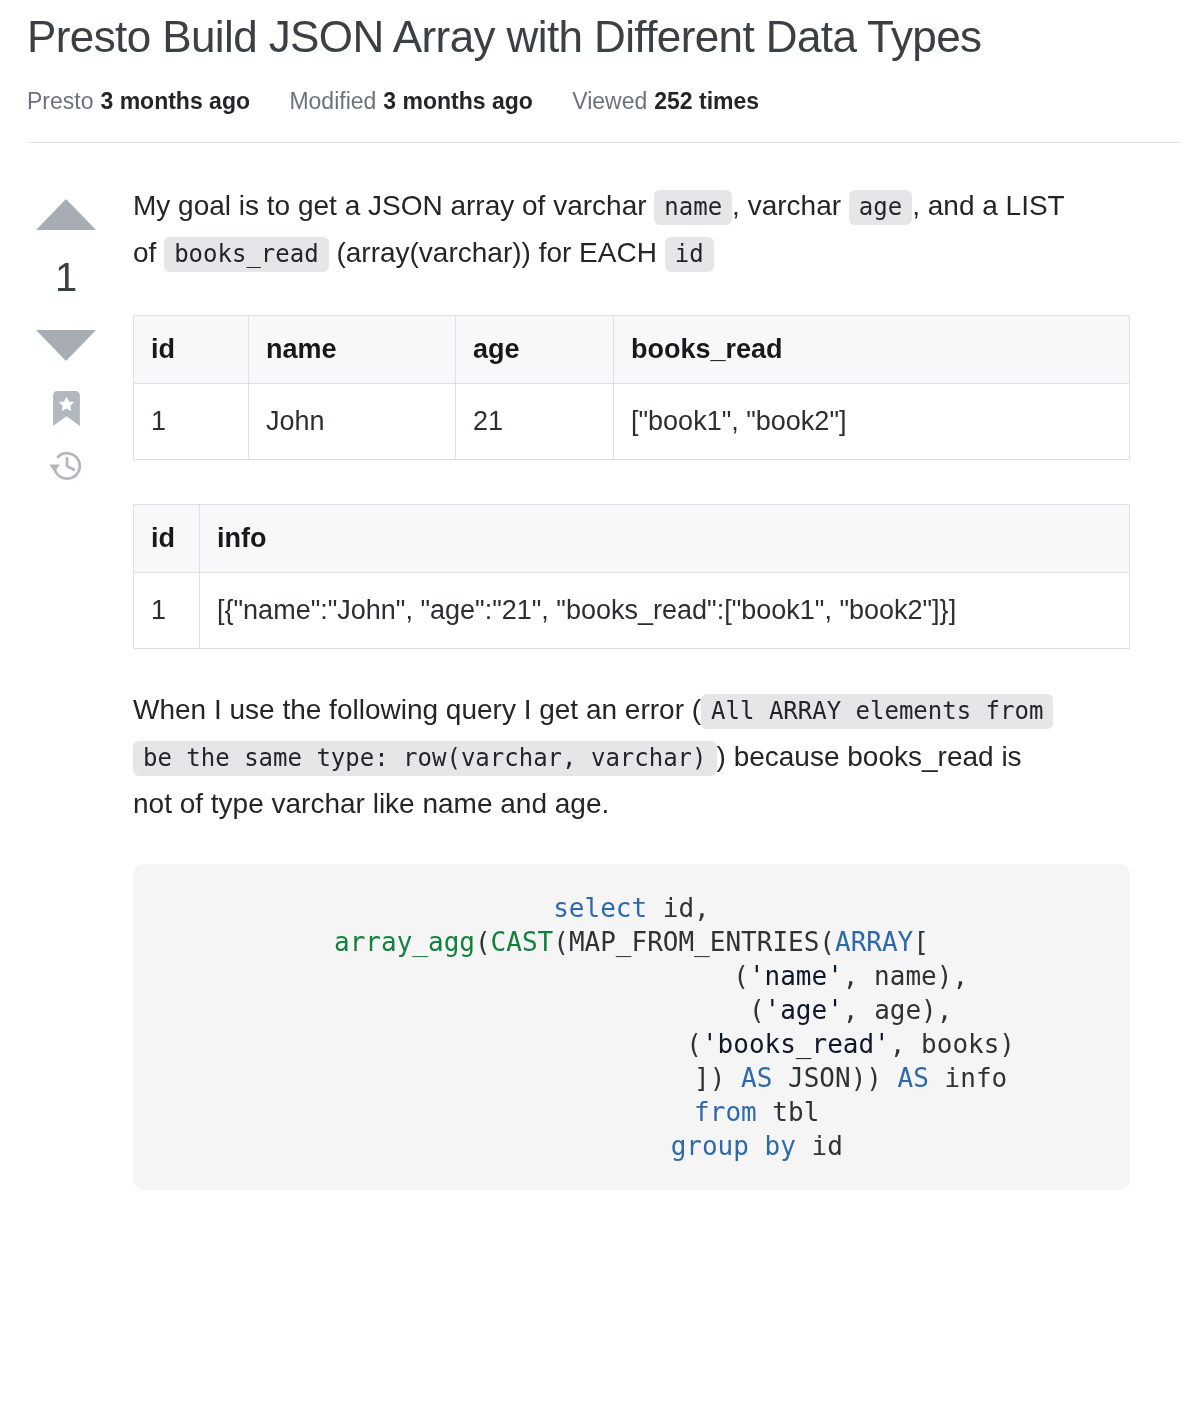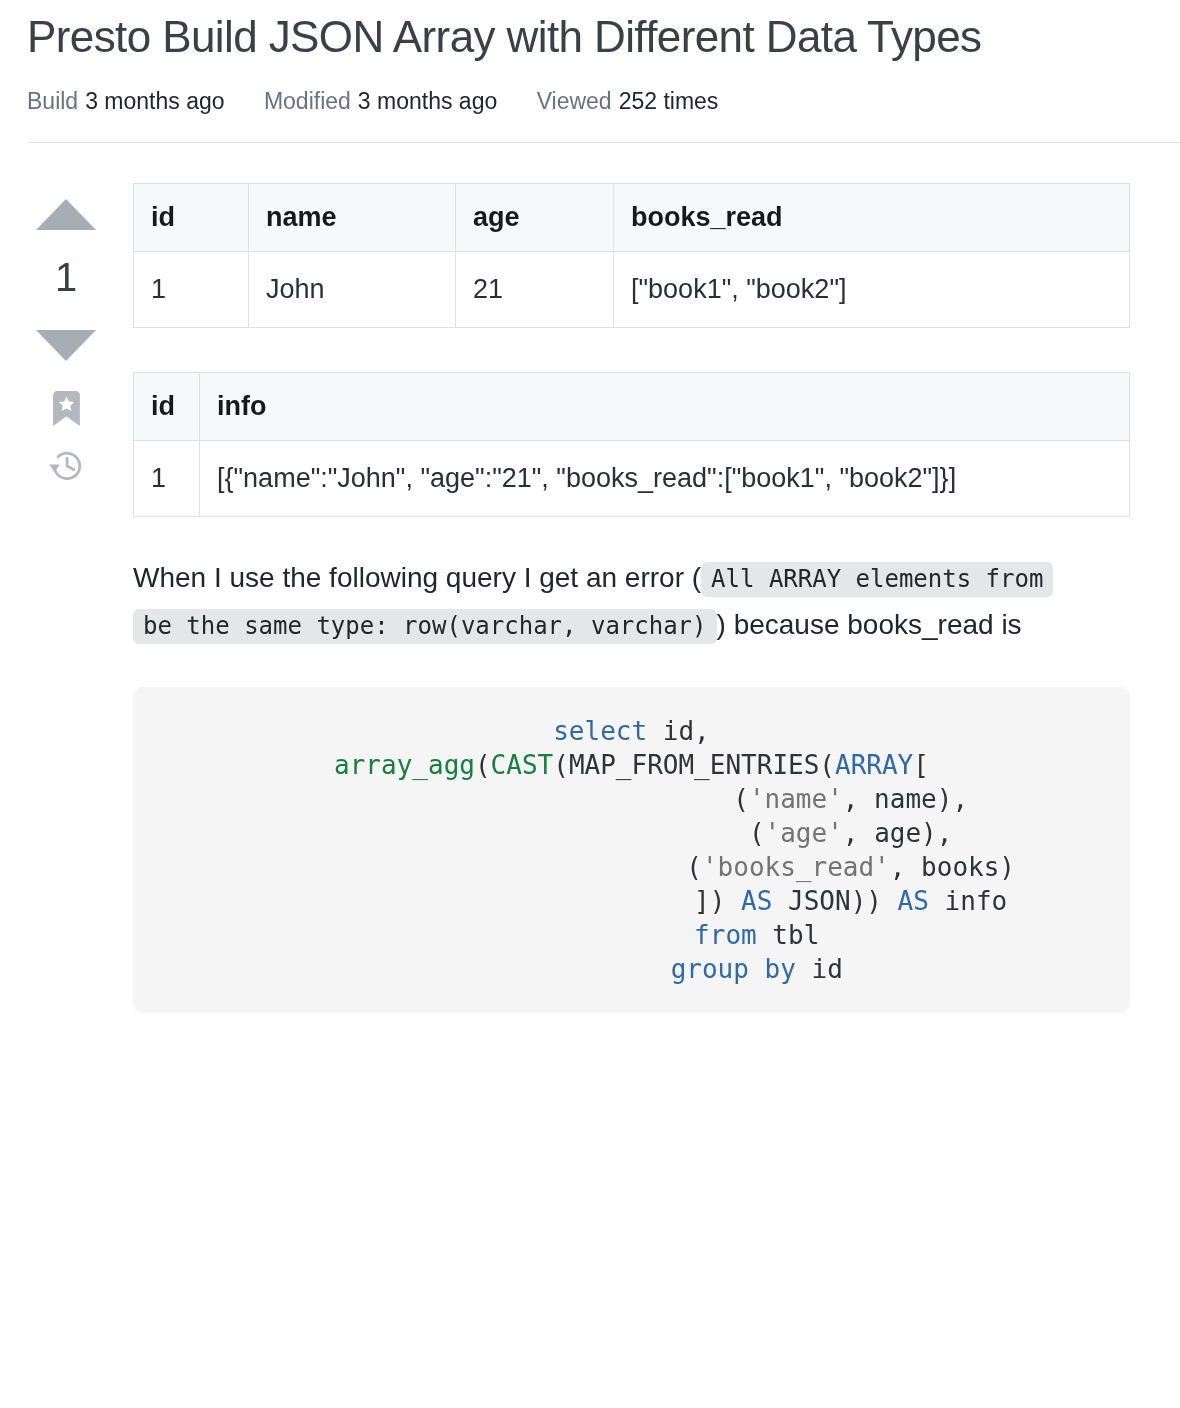--- a/index.html
+++ b/index.html
@@ -12,21 +12,21 @@
   .page { padding: 10px 0 0 27px; }
 
   
   h1.qtitle {
     margin: 0 16px 24px 0;
     font-size: 44px; font-weight: 400; line-height: 1.22;
     color: #3b4045; letter-spacing: -0.6px; white-space: nowrap; overflow: hidden;
   }
   .meta { font-size: 23px; color: #6a737c; margin: 0 0 27px 0; }
   .meta .meta-item { margin-right: 33px; }
-  .meta .mv { color: #232629; margin-left: 7px; }
+  .meta .mv { color: #232629; margin-left: 7px; font-weight: bold; }
   .divider { border-bottom: 1px solid #e3e6e8; margin-right: 0; }
 
   
   .qrow { display: flex; padding-top: 40px; }
   .votecol { width: 78px; flex-shrink: 0; display: flex; flex-direction: column; align-items: center; }
   .arrow { width: 0; height: 0; border-left: 30px solid transparent; border-right: 30px solid transparent; cursor: pointer; }
   .arrow.up   { border-bottom: 31px solid #a8adb4; margin-top: 16px; }
   .arrow.down { border-top:    31px solid #a8adb4; }
   .vcount { font-size: 40px; line-height: 46px; color: #3b4045; margin: 24px 0 30px 0; }
   .icon-bookmark { margin-top: 30px; cursor: pointer; }
@@ -56,31 +56,31 @@
   pre.codeblock {
     background: #f5f5f6; border-radius: 10px;
     margin: 24px 0 0 0; padding: 27px 24px;
     font-family: "DejaVu Sans Mono", "Liberation Mono", monospace;
     font-size: 26px; line-height: 34px; color: #303336;
     overflow: hidden;
   }
   .code-line { white-space: pre; text-align: center; }
   .tok-kw  { color: #2f69aa; }
   .tok-fn  { color: #15803d; }
-  .tok-str { color: #737373; }
+  .tok-str { color: #0f172a; }
 </style>
 </head>
 <body>
 
 <div class="page">
 
   <h1 class="qtitle">Presto Build JSON Array with Different Data Types</h1>
 
   <div class="meta">
-    <span class="meta-item"><span class="ml">Build</span><span class="mv">3 months ago</span></span>
+    <span class="meta-item"><span class="ml">Presto</span><span class="mv">3 months ago</span></span>
     <span class="meta-item"><span class="ml">Modified</span><span class="mv">3 months ago</span></span>
     <span class="meta-item"><span class="ml">Viewed</span><span class="mv">252 times</span></span>
   </div>
 
   <div class="divider"></div>
 
   <div class="qrow">
 
     <div class="votecol">
       <div class="arrow up"></div>
@@ -92,20 +92,21 @@
       </svg>
       <svg class="icon-history" width="36" height="36" viewBox="0 0 34 34">
         <path d="M9.5 8.5 A12 12 0 1 1 6.2 19.1" fill="none" stroke="#b3b8bd" stroke-width="2.6" stroke-linecap="round"></path>
         <polygon fill="#b3b8bd" points="1.2,15.6 11.2,15.6 6.2,22.6"></polygon>
         <path d="M18 9.5 L18 17 L24.5 20.5" fill="none" stroke="#b3b8bd" stroke-width="2.6" stroke-linecap="round" stroke-linejoin="round"></path>
       </svg>
     </div>
 
     <div class="qbody">
 
+      <p class="para"><span>My goal is to get a JSON array of varchar </span><code class="chip">name</code><span>, varchar </span><code class="chip">age</code><span>, and a LIST</span><br><span>of </span><code class="chip">books_read</code><span> (array(varchar)) for EACH </span><code class="chip">id</code></p>
 
 
 
       <table class="tbl tbl1">
         <colgroup>
             <col class="c-id1">
             <col class="c-name">
             <col class="c-age">
             <col>
           </colgroup>
@@ -140,19 +141,19 @@
             </tr>
           </thead>
           <tbody>
             <tr>
               <td>1</td>
               <td>[{"name":"John", "age":"21", "books_read":["book1", "book2"]}]</td>
             </tr>
           </tbody>
         </table>
 
-      <p class="para"><span>When I use the following query I get an error (</span><code class="chip">All ARRAY elements from</code><br><code class="chip">be the same type: row(varchar, varchar)</code><span>) because books_read is</span><br></p>
+      <p class="para"><span>When I use the following query I get an error (</span><code class="chip">All ARRAY elements from</code><br><code class="chip">be the same type: row(varchar, varchar)</code><span>) because books_read is</span><br><span>not of type varchar like name and age.</span></p>
 
       <pre class="codeblock"><div class="code-line"><span class="tok-kw">select</span><span> id,</span></div><div class="code-line"><span class="tok-fn">array_agg</span><span>(</span><span class="tok-fn">CAST</span><span>(MAP_FROM_ENTRIES(</span><span class="tok-kw">ARRAY</span><span>[</span></div><div class="code-line"><span>                            (</span><span class="tok-str">'name'</span><span>, name),</span></div><div class="code-line"><span>                            (</span><span class="tok-str">'age'</span><span>, age),</span></div><div class="code-line"><span>                            (</span><span class="tok-str">'books_read'</span><span>, books)</span></div><div class="code-line"><span>                            ]) </span><span class="tok-kw">AS</span><span> JSON)) </span><span class="tok-kw">AS</span><span> info</span></div><div class="code-line"><span>                </span><span class="tok-kw">from</span><span> tbl</span></div><div class="code-line"><span>                </span><span class="tok-kw">group by</span><span> id</span></div></pre>
 
     </div>
   </div>
 </div>
 
 </body></html>

